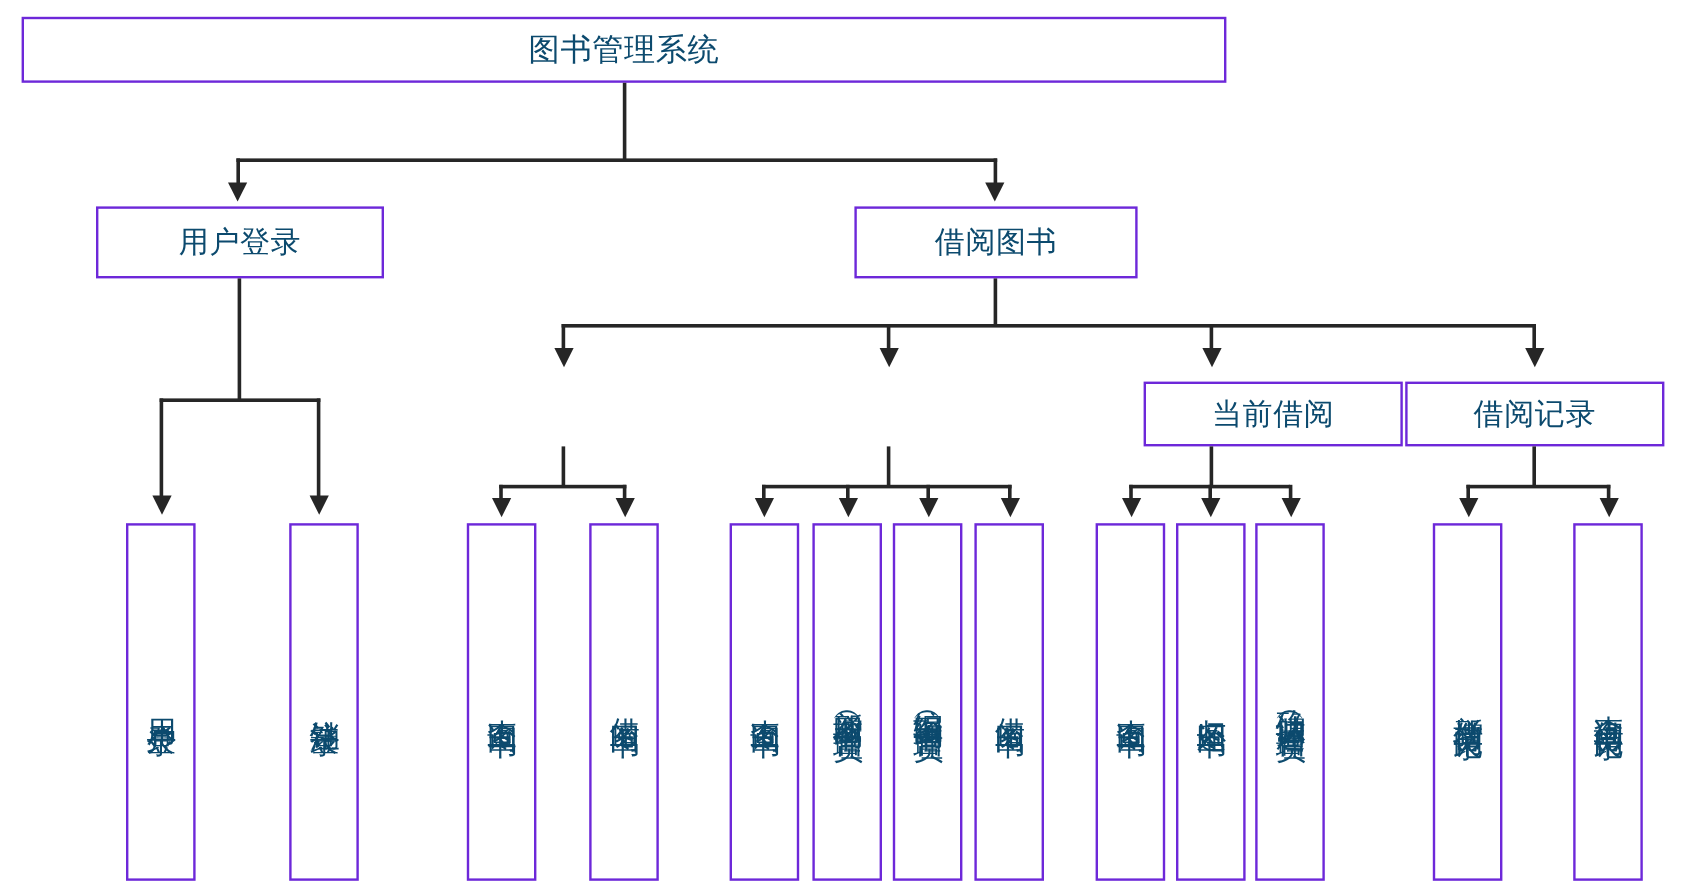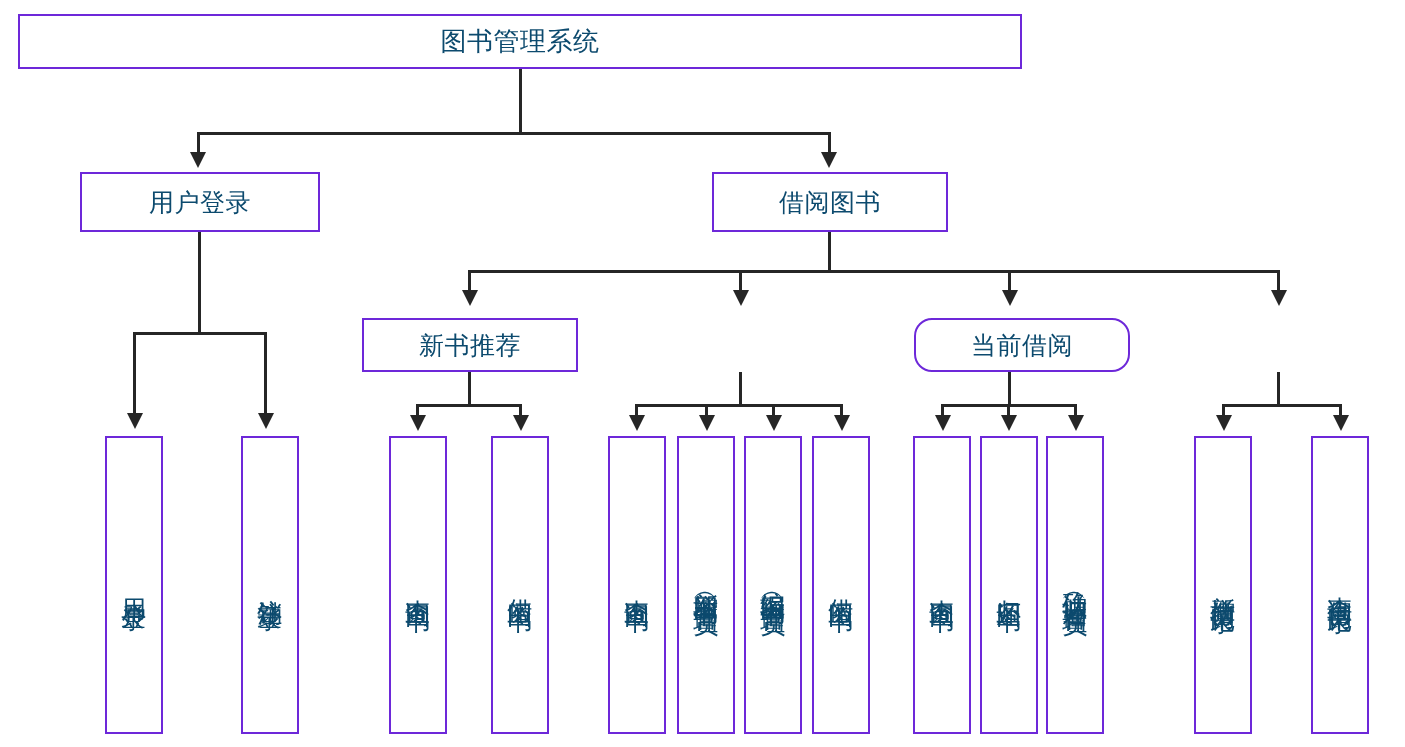--- a/index.html
+++ b/index.html
@@ -120,25 +120,25 @@
 
   <div class="vline" style="left:739px; top:270px; width:3px; height:22px;"></div>
   <div class="arrow" style="left:733px; top:290px;"></div>
 
   <div class="vline" style="left:1008px; top:270px; width:3px; height:22px;"></div>
   <div class="arrow" style="left:1002px; top:290px;"></div>
 
   <div class="vline" style="left:1277px; top:270px; width:3px; height:22px;"></div>
   <div class="arrow" style="left:1271px; top:290px;"></div>
 
-  <div class="node horiz" style="left:362px; top:318px; width:216px; height:54px;">
-    <span class="node-label">新书推荐</span>
-  </div>
-  <div class="node horiz" style="left:914px; top:318px; width:216px; height:54px;border-radius:18px;">
+  <div class="node horiz" style="left:953px; top:318px; width:216px; height:54px;">
     <span class="node-label">当前借阅</span>
+  </div>
+  <div class="node horiz" style="left:1171px; top:318px; width:216px; height:54px;">
+    <span class="node-label">借阅记录</span>
   </div>
 
   <div class="vline" style="left:468px; top:372px; width:3px; height:34px;"></div>
   <div class="hline" style="left:416px; top:404px; width:106px; height:3px;"></div>
   <div class="vline" style="left:416px; top:404px; width:3px; height:14px;"></div>
   <div class="arrow" style="left:410px; top:415px;"></div>
   <div class="vline" style="left:519px; top:404px; width:3px; height:14px;"></div>
   <div class="arrow" style="left:513px; top:415px;"></div>
 
   <div class="vline" style="left:739px; top:372px; width:3px; height:34px;"></div>

